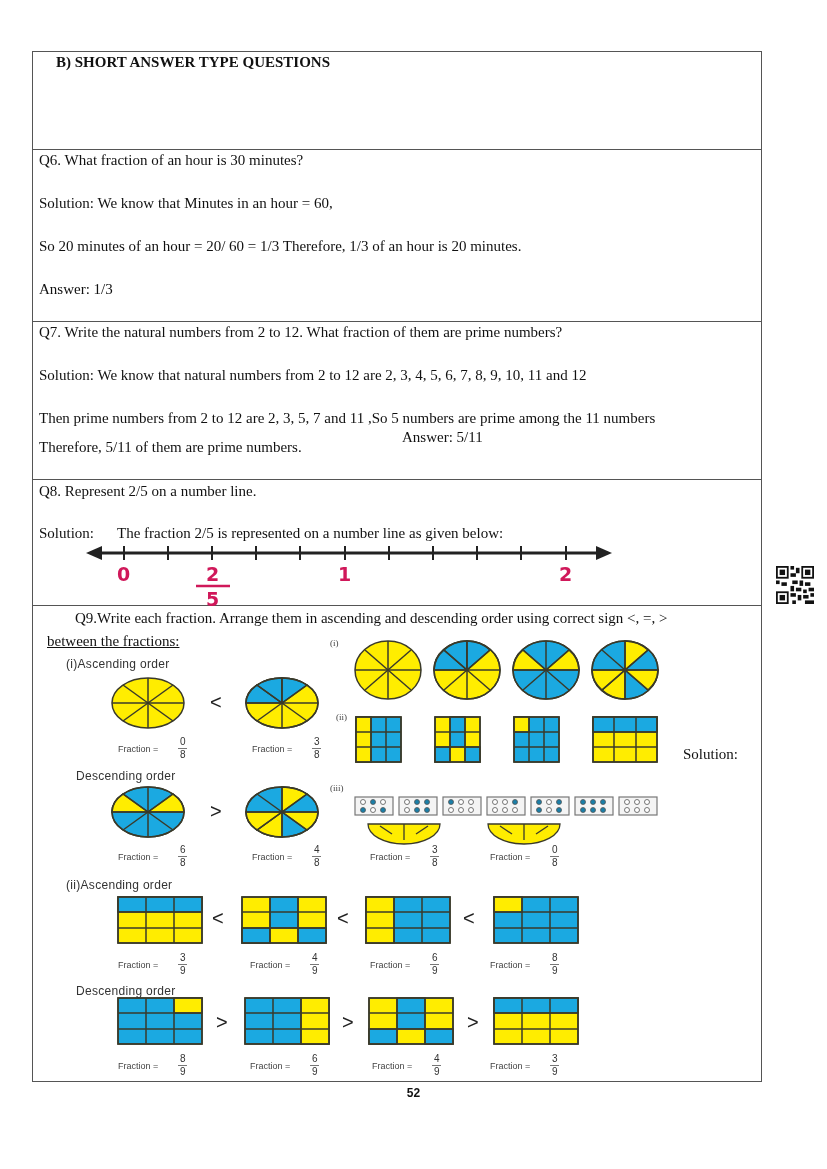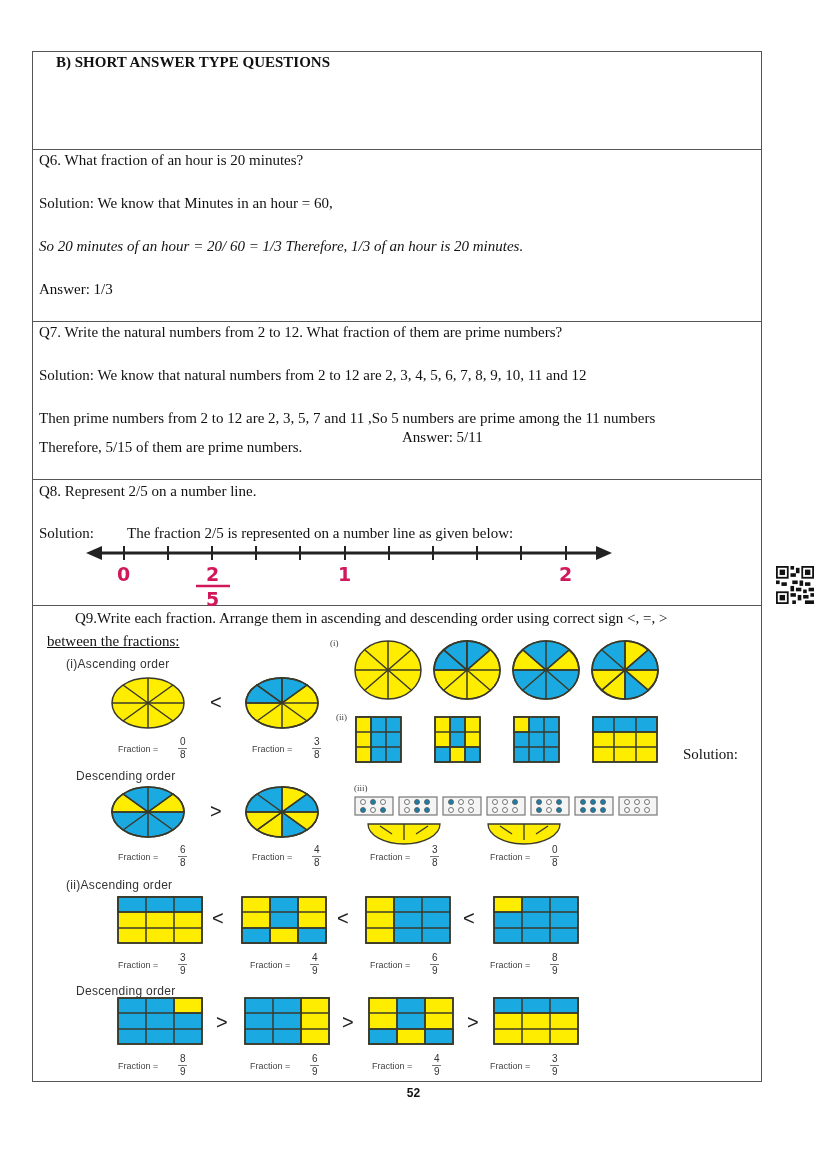--- a/index.html
+++ b/index.html
@@ -26,34 +26,34 @@
 <div class="page-table">
   <div class="cell" style="top:0; height:98px;"></div>
   <div class="cell" style="top:98px; height:172px;"></div>
   <div class="cell" style="top:270px; height:158px;"></div>
   <div class="cell" style="top:428px; height:126px;"></div>
   <div class="cell" style="top:554px; height:477px; border-bottom:1px solid #555;"></div>
 </div>
 
 <div class="txt bold" style="left:39px; top:53px;">B) SHORT ANSWER TYPE QUESTIONS</div>
 
-<div class="txt" style="left:39px; top:151px;">Q6.  What fraction of an hour is 20 minutes?</div>
+<div class="txt" style="left:39px; top:151px;">Q6.  What fraction of an hour is 30 minutes?</div>
 <div class="txt" style="left:39px; top:194px;">Solution: We know that Minutes in an hour = 60,</div>
-<div class="txt" style="left:39px; top:237px;font-style:italic;">So 20 minutes of an hour = 20/ 60 = 1/3 Therefore, 1/3 of an hour is 20 minutes.</div>
+<div class="txt" style="left:39px; top:237px;">So 20 minutes of an hour = 20/ 60 = 1/3 Therefore, 1/3 of an hour is 20 minutes.</div>
 <div class="txt" style="left:39px; top:280px;">Answer: 1/3</div>
 
 <div class="txt" style="left:39px; top:323px;">Q7.  Write the natural numbers from 2 to 12. What fraction of them are prime numbers?</div>
 <div class="txt" style="left:39px; top:366px;">Solution: We know that natural numbers from 2 to 12 are 2, 3, 4, 5, 6, 7, 8, 9, 10, 11 and 12</div>
 <div class="txt" style="left:39px; top:409px;">Then  prime numbers from 2 to 12 are 2, 3, 5, 7 and 11 ,So 5 numbers are prime among the 11 numbers</div>
-<div class="txt" style="left:39px; top:438px;">Therefore, 5/15 of them are prime numbers.</div>
+<div class="txt" style="left:39px; top:438px;">Therefore, 5/11 of them are prime numbers.</div>
 <div class="txt" style="left:402px; top:428px;text-align:right;">Answer: 5/11</div>
 
 <div class="txt" style="left:39px; top:482px;">Q8.  Represent 2/5 on a number line.</div>
 <div class="txt" style="left:39px; top:524px;">Solution:</div>
-<div class="txt" style="left:127px; top:524px;">The fraction 2/5 is represented on a number line as given below:</div>
+<div class="txt" style="left:117px; top:524px;">The fraction 2/5 is represented on a number line as given below:</div>
 
 <svg style="left:0; top:0;" width="827" height="1169">
   <line x1="96" y1="553" x2="600" y2="553" stroke="#222" stroke-width="3"></line>
   <polygon points="86,553 102,546 102,560" fill="#222"></polygon>
   <polygon points="612,553 596,546 596,560" fill="#222"></polygon>
   <g stroke="#222" stroke-width="2">
     <line x1="124" y1="546" x2="124" y2="560"></line>
     <line x1="168" y1="546" x2="168" y2="560"></line>
     <line x1="212" y1="546" x2="212" y2="560"></line>
     <line x1="256" y1="546" x2="256" y2="560"></line>
@@ -105,21 +105,21 @@
       <rect x="19" y="15" width="2" height="2"></rect>
   </g>
 </svg>
 
 <div class="txt" style="left:47px; top:609px;margin-left:28px;">Q9.Write each fraction. Arrange them in ascending and descending order using correct sign &lt;, =, &gt;</div>
 <div class="txt" style="left:47px; top:632px;text-decoration:underline;">between the fractions:</div>
 <div class="txt" style="left:683px; top:745px;">Solution:</div>
 
 <div class="roman" style="left:330px; top:638px;">(i)</div>
 <div class="roman" style="left:330px; top:712px;padding-left:6px;">(ii)</div>
-<div class="roman" style="left:330px; top:783px;margin-left:24px;">(iii)</div>
+<div class="roman" style="left:330px; top:783px;">(iii)</div>
 
 <svg style="left:0; top:0;" width="827" height="1169">
   <defs>
     
   </defs>
 
   <g stroke="#3a3a2a" stroke-width="1.5">
     <ellipse cx="388" cy="670" rx="33" ry="29" fill="#ffed00"></ellipse>
     <line x1="355" y1="670" x2="421" y2="670"></line>
       <line x1="388" y1="641" x2="388" y2="699"></line>

